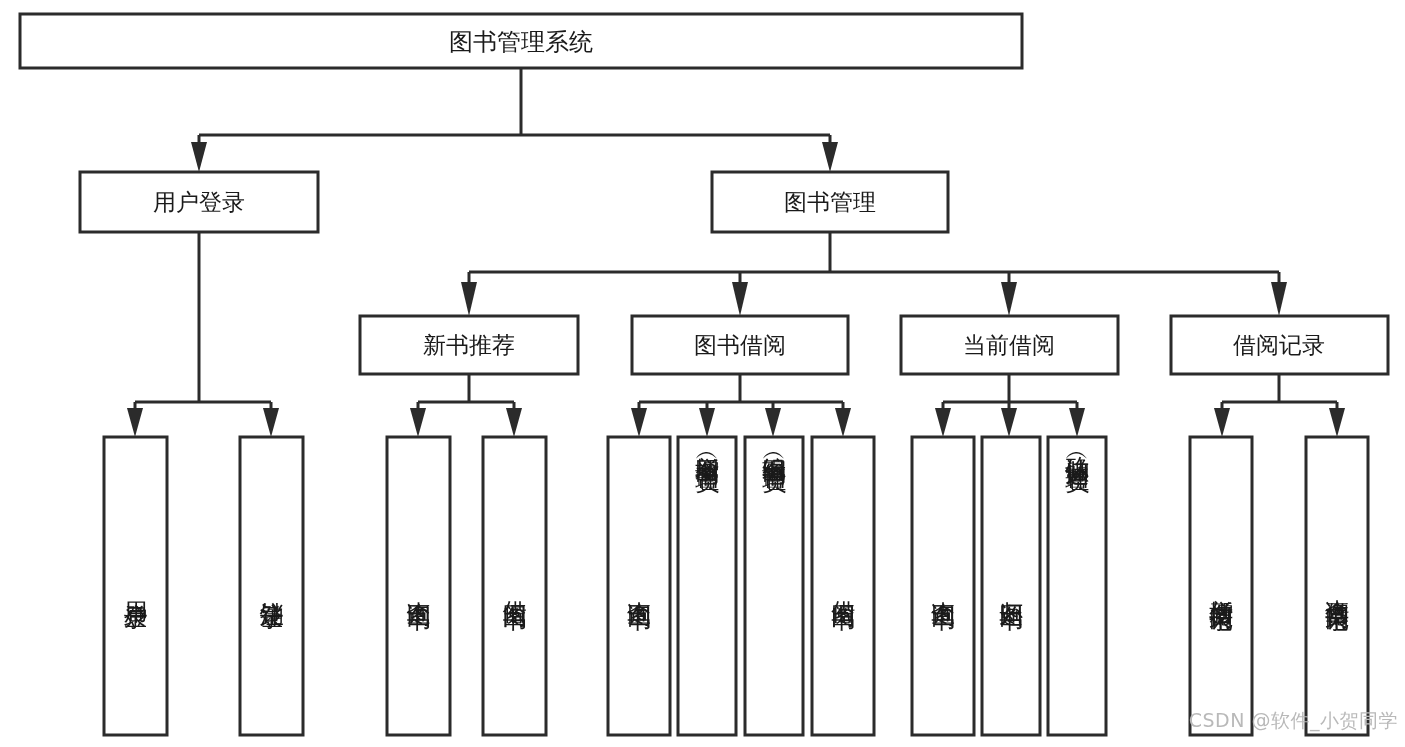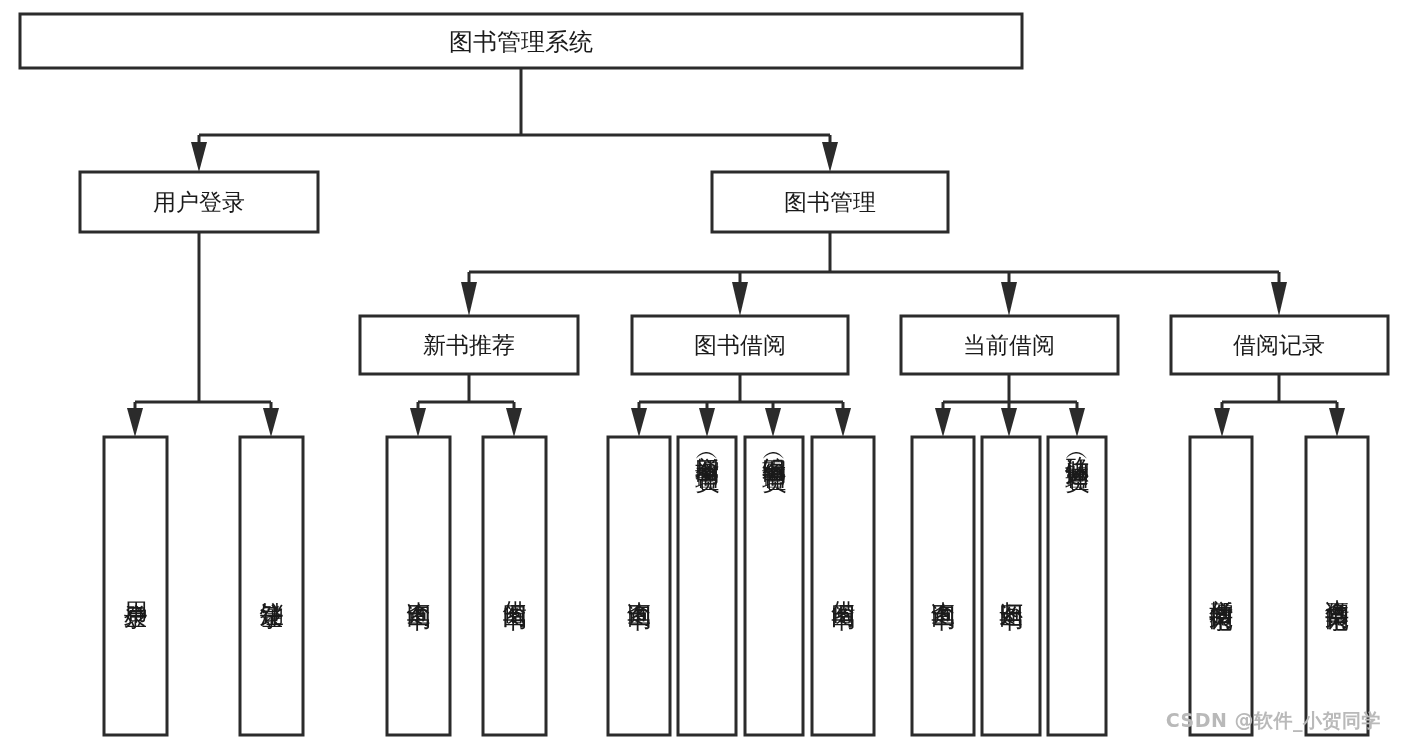--- a/index.html
+++ b/index.html
@@ -62,28 +62,27 @@
     text-orientation: upright;
     font-family: "DejaVu Sans", "Liberation Sans", sans-serif;
     font-size: 24px;
     line-height: 1.18;
     color: #1a1a1a;
     letter-spacing: 2px;
     white-space: nowrap;
   }
   .watermark {
     position: absolute;
-    right: 24px;
+    right: 7px;
     bottom: 6px;
     font-family: "DejaVu Sans", "Liberation Sans", sans-serif;
     font-size: 19px;
     color: #b9b9b9;
     letter-spacing: 0.5px;
     user-select: none;
-    font-weight: bold;
   }
 </style>
 </head>
 <body>
 
 <div id="diagram-root">
 
   <svg id="flowchart" viewBox="0 0 1405 747">
 
     <g>

